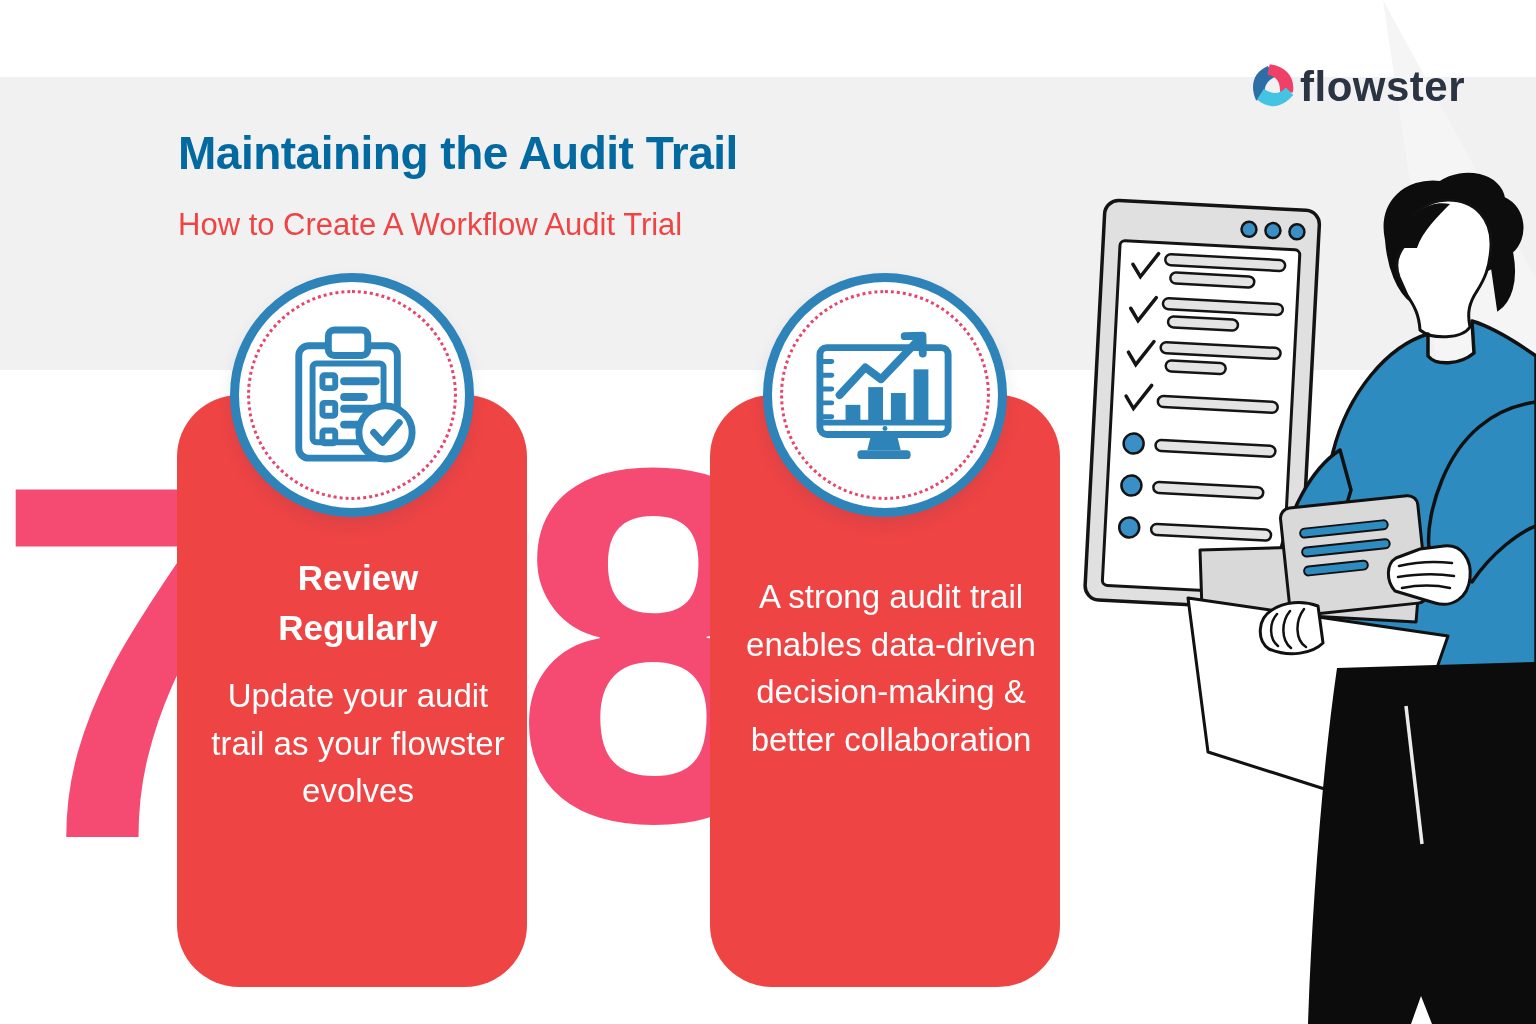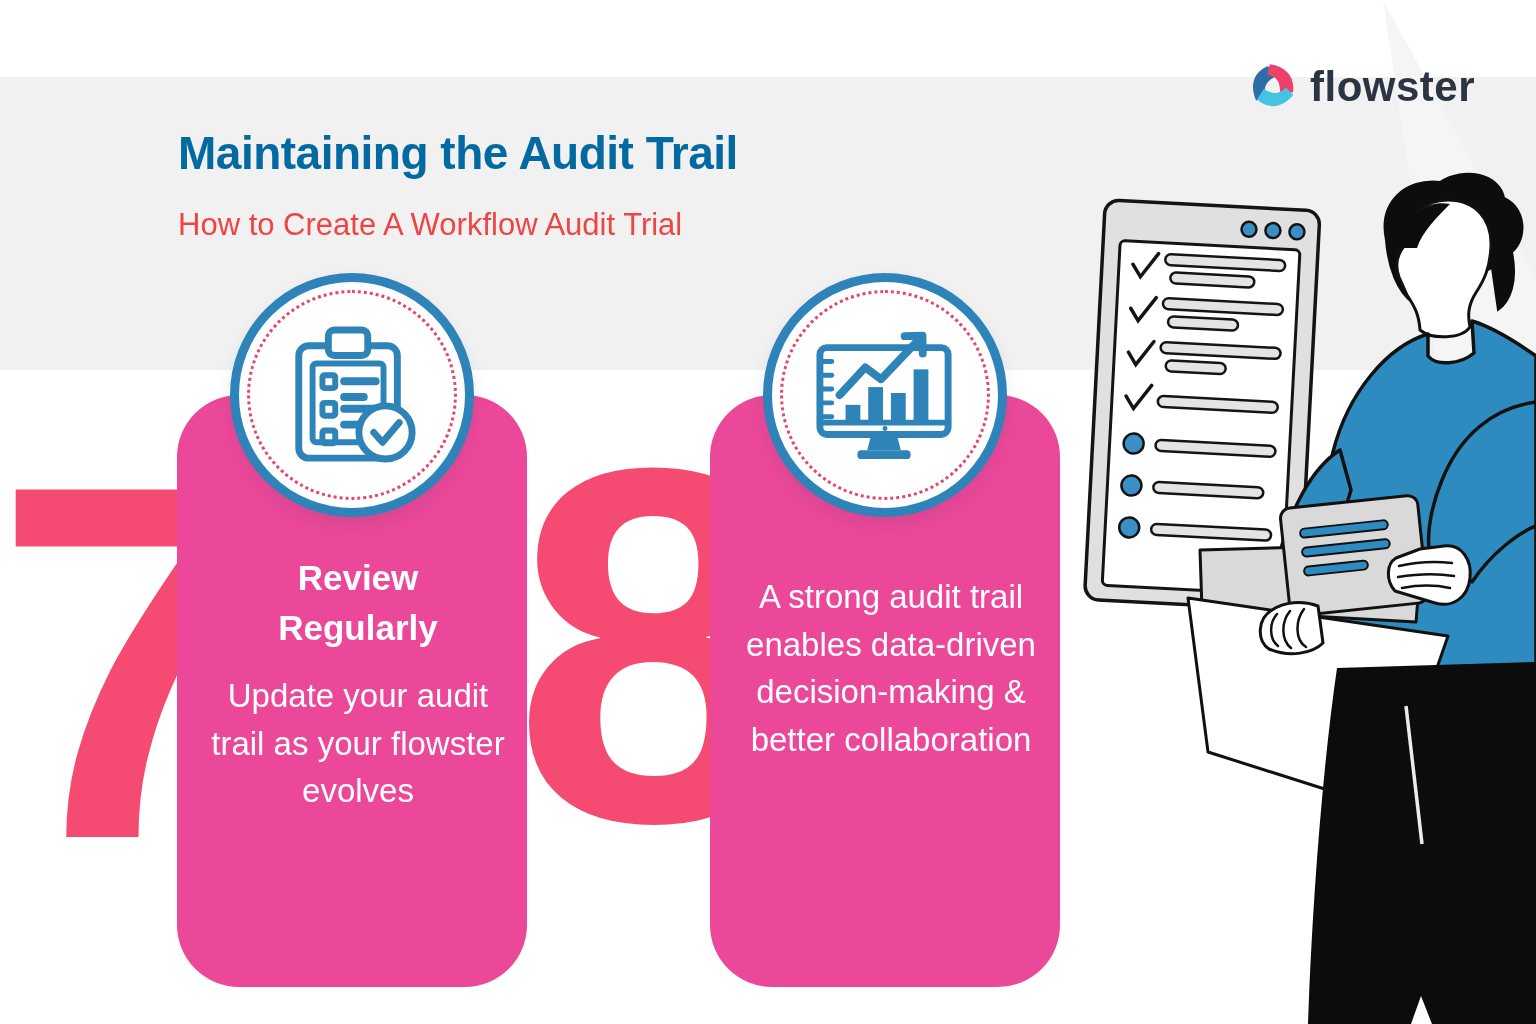--- a/index.html
+++ b/index.html
@@ -8,28 +8,28 @@
     background:#ffffff;
     font-family:"Liberation Sans","DejaVu Sans",sans-serif;
   }
   .band{position:absolute;left:0;top:77px;width:1536px;height:293px;background:#f1f1f2;z-index:0;}
   .bg-arrow{position:absolute;left:0;top:0;width:1536px;height:1024px;z-index:0;pointer-events:none;}
   
   .header{position:absolute;left:178px;top:126px;z-index:7;}
   .title{font-size:46px;font-weight:bold;color:#0369a1;letter-spacing:-0.5px;}
   .subtitle{font-size:31px;font-weight:normal;color:#ef4444;margin-top:27px;}
   
-  .logo{position:absolute;left:1246px;top:58px;z-index:7;display:flex;align-items:center;gap:10px;}
+  .logo{position:absolute;left:1246px;top:58px;z-index:7;display:flex;align-items:center;}
   .logo-text{font-size:42px;font-weight:bold;color:#2a3442;letter-spacing:0.5px;}
   
   .big-number{position:absolute;font-size:505px;font-weight:bold;color:#f54a71;line-height:1;z-index:1;}
   .num7{left:-6px;top:410px;}
   .num8{left:513px;top:393px;}
   
-  .card{position:absolute;top:395px;width:350px;height:592px;background:#ec4899;
+  .card{position:absolute;top:395px;width:350px;height:592px;background:#ef4444;
         border-radius:62px;z-index:2;text-align:center;color:#fff;box-sizing:border-box;
         padding:158px 16px 0 28px;}
   .card1{left:177px;}
   .card2{left:710px;}
   .step-circle{position:absolute;top:-122px;left:50%;transform:translateX(-50%);
         width:244px;height:244px;background:#fff;border:9px solid #2e83b8;border-radius:50%;
         box-sizing:border-box;z-index:3;display:flex;align-items:center;justify-content:center;
         box-shadow:0 8px 16px rgba(30,60,90,0.10);}
   .step-circle::after{content:"";position:absolute;inset:8px;border:3px dotted #e4476e;border-radius:50%;}
   .card-heading{font-size:35px;font-weight:bold;line-height:1.42;padding:0 48px;}

